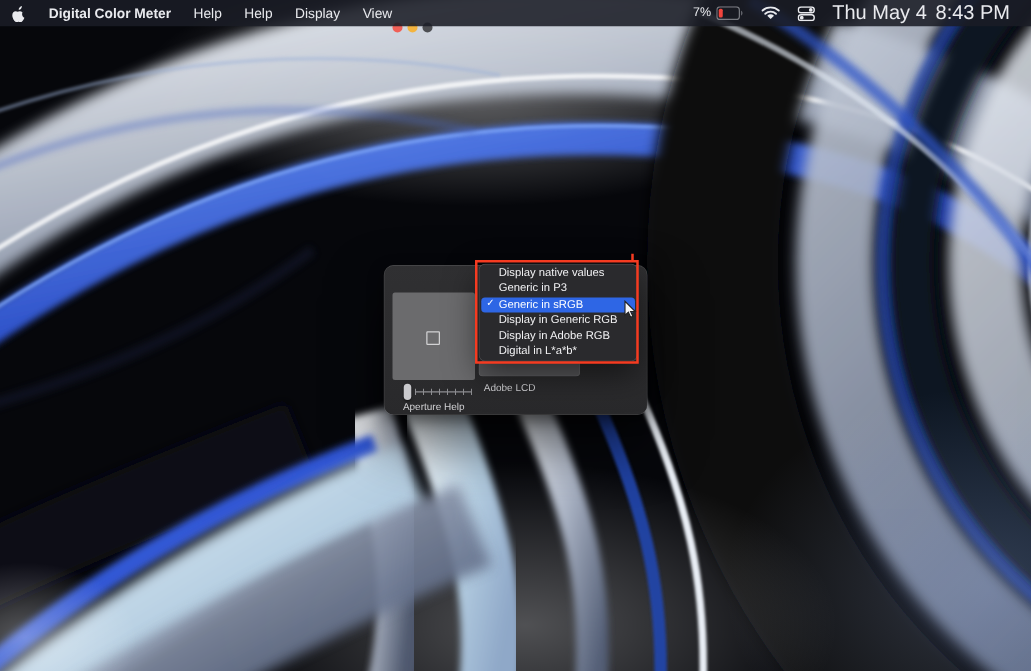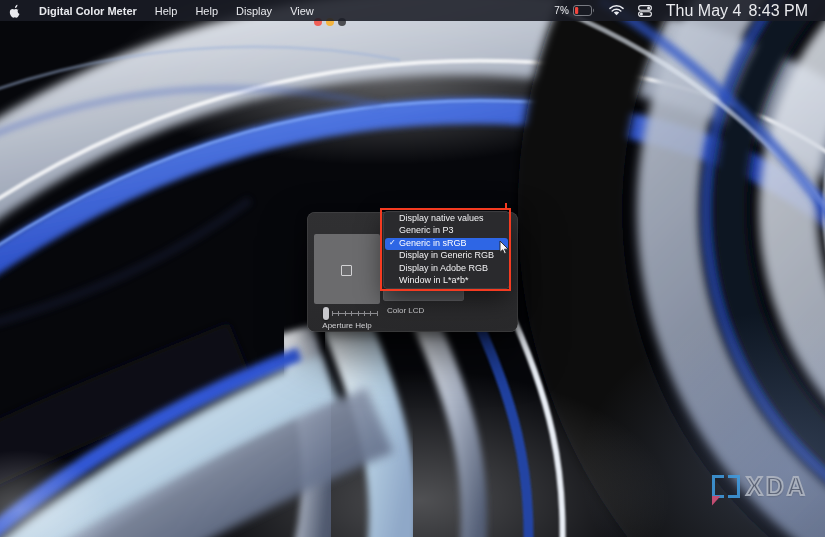--- a/index.html
+++ b/index.html
@@ -158,28 +158,20 @@
     <path d="M -30,600 C 90,500 210,430 330,380" stroke="url(#gIce)" stroke-width="55" fill="none" filter="url(#b5)"></path>
     <path d="M -40,650 C 120,540 260,470 380,420" stroke="url(#gSilver2)" stroke-width="70" fill="none" filter="url(#b5)" opacity="0.9"></path>
     <ellipse cx="20" cy="510" rx="90" ry="60" fill="url(#rGlow)" opacity="0.4"></ellipse>
 
     <path d="M -30,330 C 80,300 170,260 250,200" stroke="#1a2340" stroke-width="8" fill="none" filter="url(#b3)" opacity="0.4"></path>
 
     <path d="M 560,10 C 680,60 780,140 850,240" stroke="#dfe6f0" stroke-width="5" fill="none" filter="url(#b1)" opacity="0.65"></path>
     <path d="M 600,0 C 700,60 790,150 860,260" stroke="#2e55c8" stroke-width="10" fill="none" filter="url(#b3)" opacity="0.75"></path>
   </svg>
 
-  <div id="watermark">
-    <div class="xda-brackets">
-      <div class="xb-left"></div>
-      <div class="xb-right"></div>
-      <div class="xb-tail"></div>
-    </div>
-    <div class="xda-text">XDA</div>
-  </div>
 
   <div id="menubar">
     <div class="mb-left">
       <div class="mb-item">
         <svg width="12" height="14" viewBox="0 0 11 13">
           <path d="M9.3 4.5c-.9.6-1.4 1.5-1.3 2.5.1 1.1.7 1.9 1.7 2.4-.3.9-.8 1.7-1.4 2.4-.5.6-1 .9-1.6.9-.5 0-.9-.3-1.4-.3-.5 0-.9.3-1.4.3-.6 0-1.2-.4-1.7-1C1.3 10.5.7 9.1.7 7.7c0-1.9 1.2-3 2.5-3 .6 0 1.1.3 1.5.3.4 0 .9-.3 1.6-.3.8 0 1.5.3 2 .8z" fill="#e9eaee"></path>
           <path d="M7.2 2.7c.4-.5.7-1.2.6-1.9-.6.1-1.3.4-1.7 1-.4.4-.7 1.1-.6 1.8.7 0 1.3-.4 1.7-.9z" fill="#e9eaee"></path>
         </svg>
       </div>
       <div class="mb-item mb-app">Digital Color Meter</div>
@@ -231,21 +223,21 @@
   </div>
 
   <div id="popup-remnant"></div>
 
   <div id="slider">
     <div class="slider-ticks"></div>
     <div class="slider-line"></div>
     <div class="slider-thumb"></div>
   </div>
   <div class="lbl" id="lbl-aperture">Aperture Help</div>
-  <div class="lbl" id="lbl-profile">Color LCD</div>
+  <div class="lbl" id="lbl-profile">Adobe LCD</div>
 
   <div id="display-menu">
     <div class="dm-item">
       <span class="dm-check"></span>
       <span>Display native values</span>
     </div>
     <div class="dm-item">
       <span class="dm-check"></span>
       <span>Generic in P3</span>
     </div>
@@ -256,21 +248,21 @@
     <div class="dm-item">
       <span class="dm-check"></span>
       <span>Display in Generic RGB</span>
     </div>
     <div class="dm-item">
       <span class="dm-check"></span>
       <span>Display in Adobe RGB</span>
     </div>
     <div class="dm-item">
       <span class="dm-check"></span>
-      <span>Window in L*a*b*</span>
+      <span>Digital in L*a*b*</span>
     </div>
   </div>
 
   <div id="annotation"></div>
   <div id="annotation-notch"></div>
 
   <svg id="cursor" width="12" height="16" viewBox="0 0 12 16">
     <path d="M1,1 L1,12.2 L3.7,9.8 L5.5,13.8 L7.3,13 L5.5,9.2 L9.2,9.2 Z" fill="#f5f5f7" stroke="#222" stroke-width="0.9"></path>
   </svg>
 

